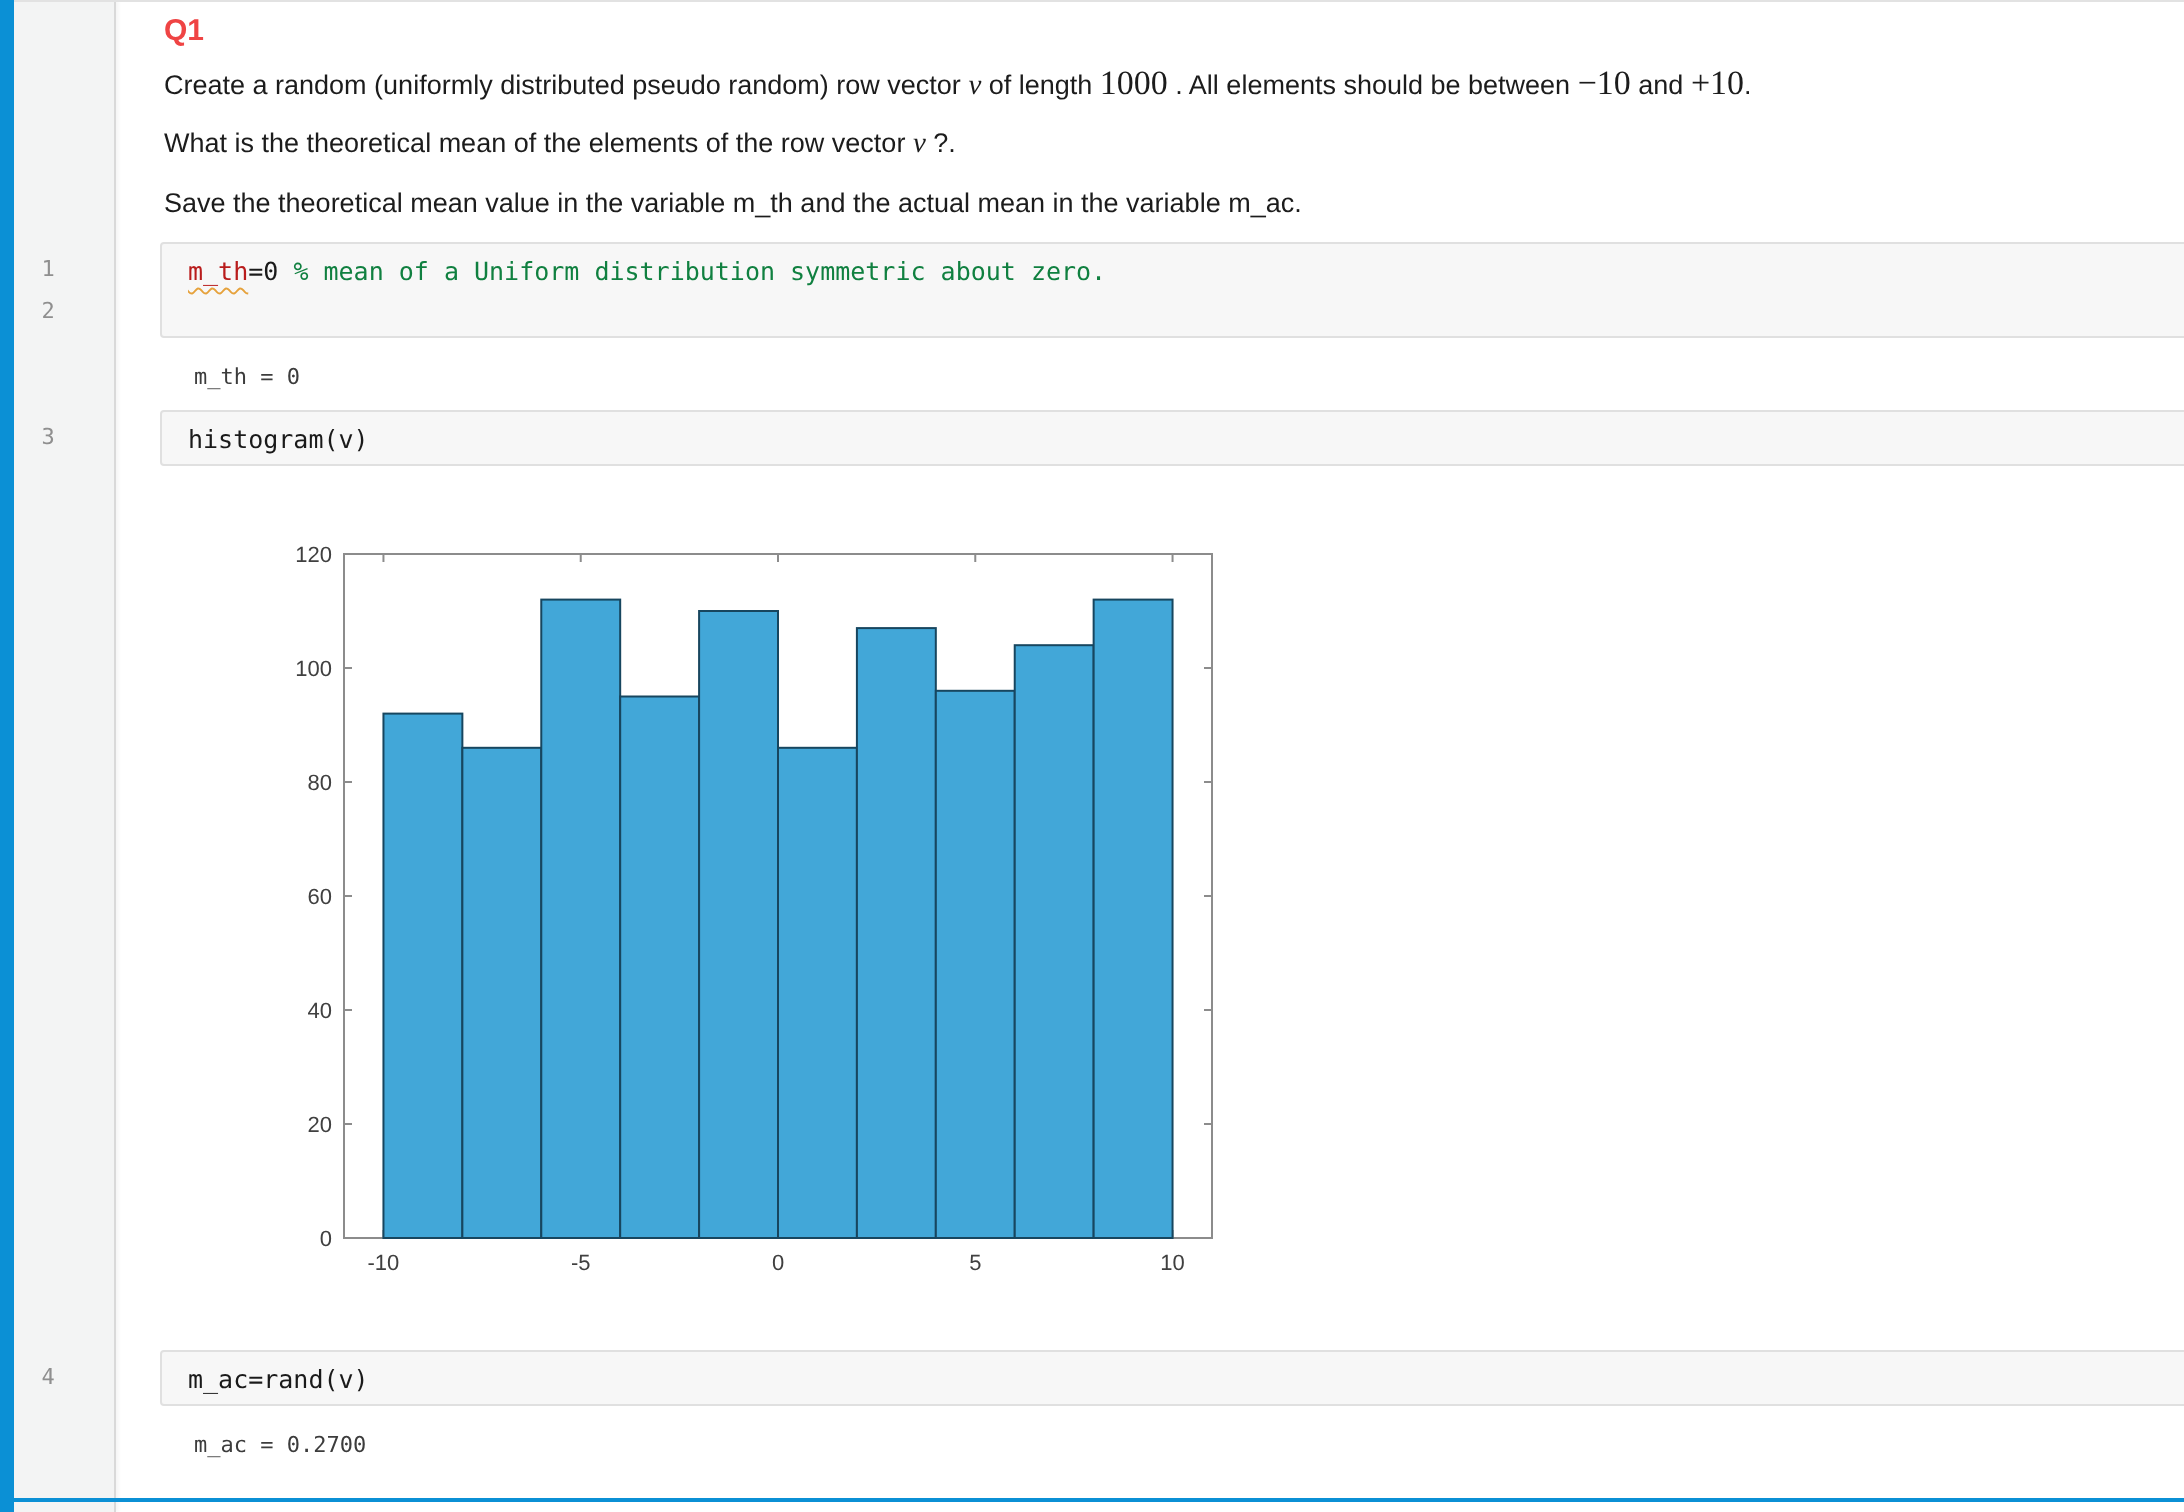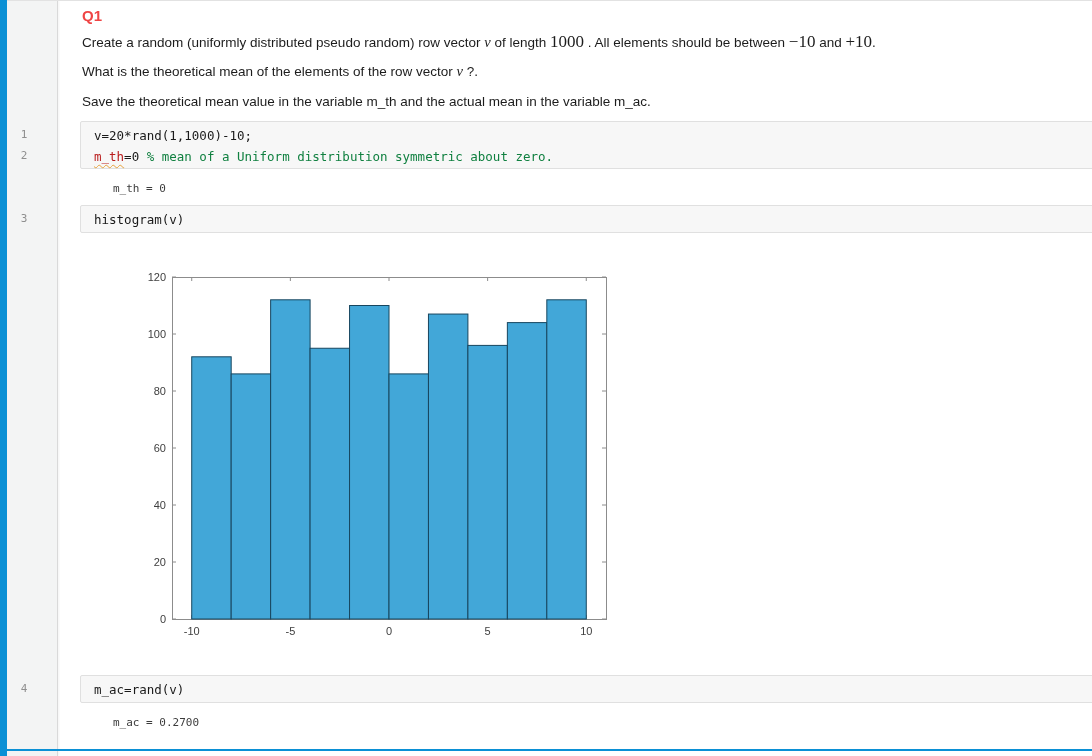--- a/index.html
+++ b/index.html
@@ -30,21 +30,21 @@
     padding:3px 0 3px 13px;}
   .cb-1{top:121px;height:48px;}
   .cb-2{top:205px;height:28px;}
   .cb-3{top:675px;height:28px;}
   .code-line{line-height:21px;white-space:pre;}
   .seg-code{color:#1a1a1a;}
   .seg-codewarn{color:#b91c1c;text-decoration:underline wavy #e6a23c 1px;text-underline-offset:3px;}
   .seg-comment{color:#108040;}
   
   .output{position:absolute;left:97px;font-family:"DejaVu Sans Mono",monospace;
-    font-size:11px;color:#3c3c3c;line-height:14px;white-space:pre;margin-left:16px;}
+    font-size:11px;color:#3c3c3c;line-height:14px;white-space:pre;}
   .out-1{top:182px}.out-2{top:716px}
   
   .figure{position:absolute;left:130px;top:260px;width:510px;height:390px;background:#ffffff;}
   .figure svg text.tick{font-family:"Liberation Sans",sans-serif;font-size:11px;}
   
   .section-break{position:absolute;left:7px;top:749px;width:1085px;height:2px;background:#0b90d5;}
 </style>
 </head>
 <body>
 
@@ -57,21 +57,20 @@
 <div class="ln ln-3">3</div>
 <div class="ln ln-4">4</div>
 
 <div class="title">Q1</div>
 
 <div class="para p1"><span class="seg-plain">Create a random (uniformly distributed pseudo random) row vector </span><span class="seg-mathit">v</span><span class="seg-plain"> of length </span><span class="seg-math">1000</span><span class="seg-plain"> . All elements should be between </span><span class="seg-math">−10</span><span class="seg-plain"> and </span><span class="seg-math">+10</span><span class="seg-plain">.</span></div>
 <div class="para p2"><span class="seg-plain">What is the theoretical mean of the elements of the row vector </span><span class="seg-mathit">v</span><span class="seg-plain"> ?.</span></div>
 <div class="para p3"><span class="seg-plain">Save the theoretical mean value in the variable m_th and the actual mean in the variable m_ac.</span></div>
 
 <div class="code-block cb-1">
-  <div class="code-line"><span class="seg-code">v=20*rand(1,1000)-10;</span></div>
   <div class="code-line"><span class="seg-codewarn">m_th</span><span class="seg-code">=0 </span><span class="seg-comment">% mean of a Uniform distribution symmetric about zero.</span></div>
 </div>
 
 <div class="output out-1">m_th = 0</div>
 
 <div class="code-block cb-2">
   <div class="code-line"><span class="seg-code">histogram(v)</span></div>
 </div>
 
 <div class="figure"><svg width="510" height="390" viewBox="0 0 510 390">

